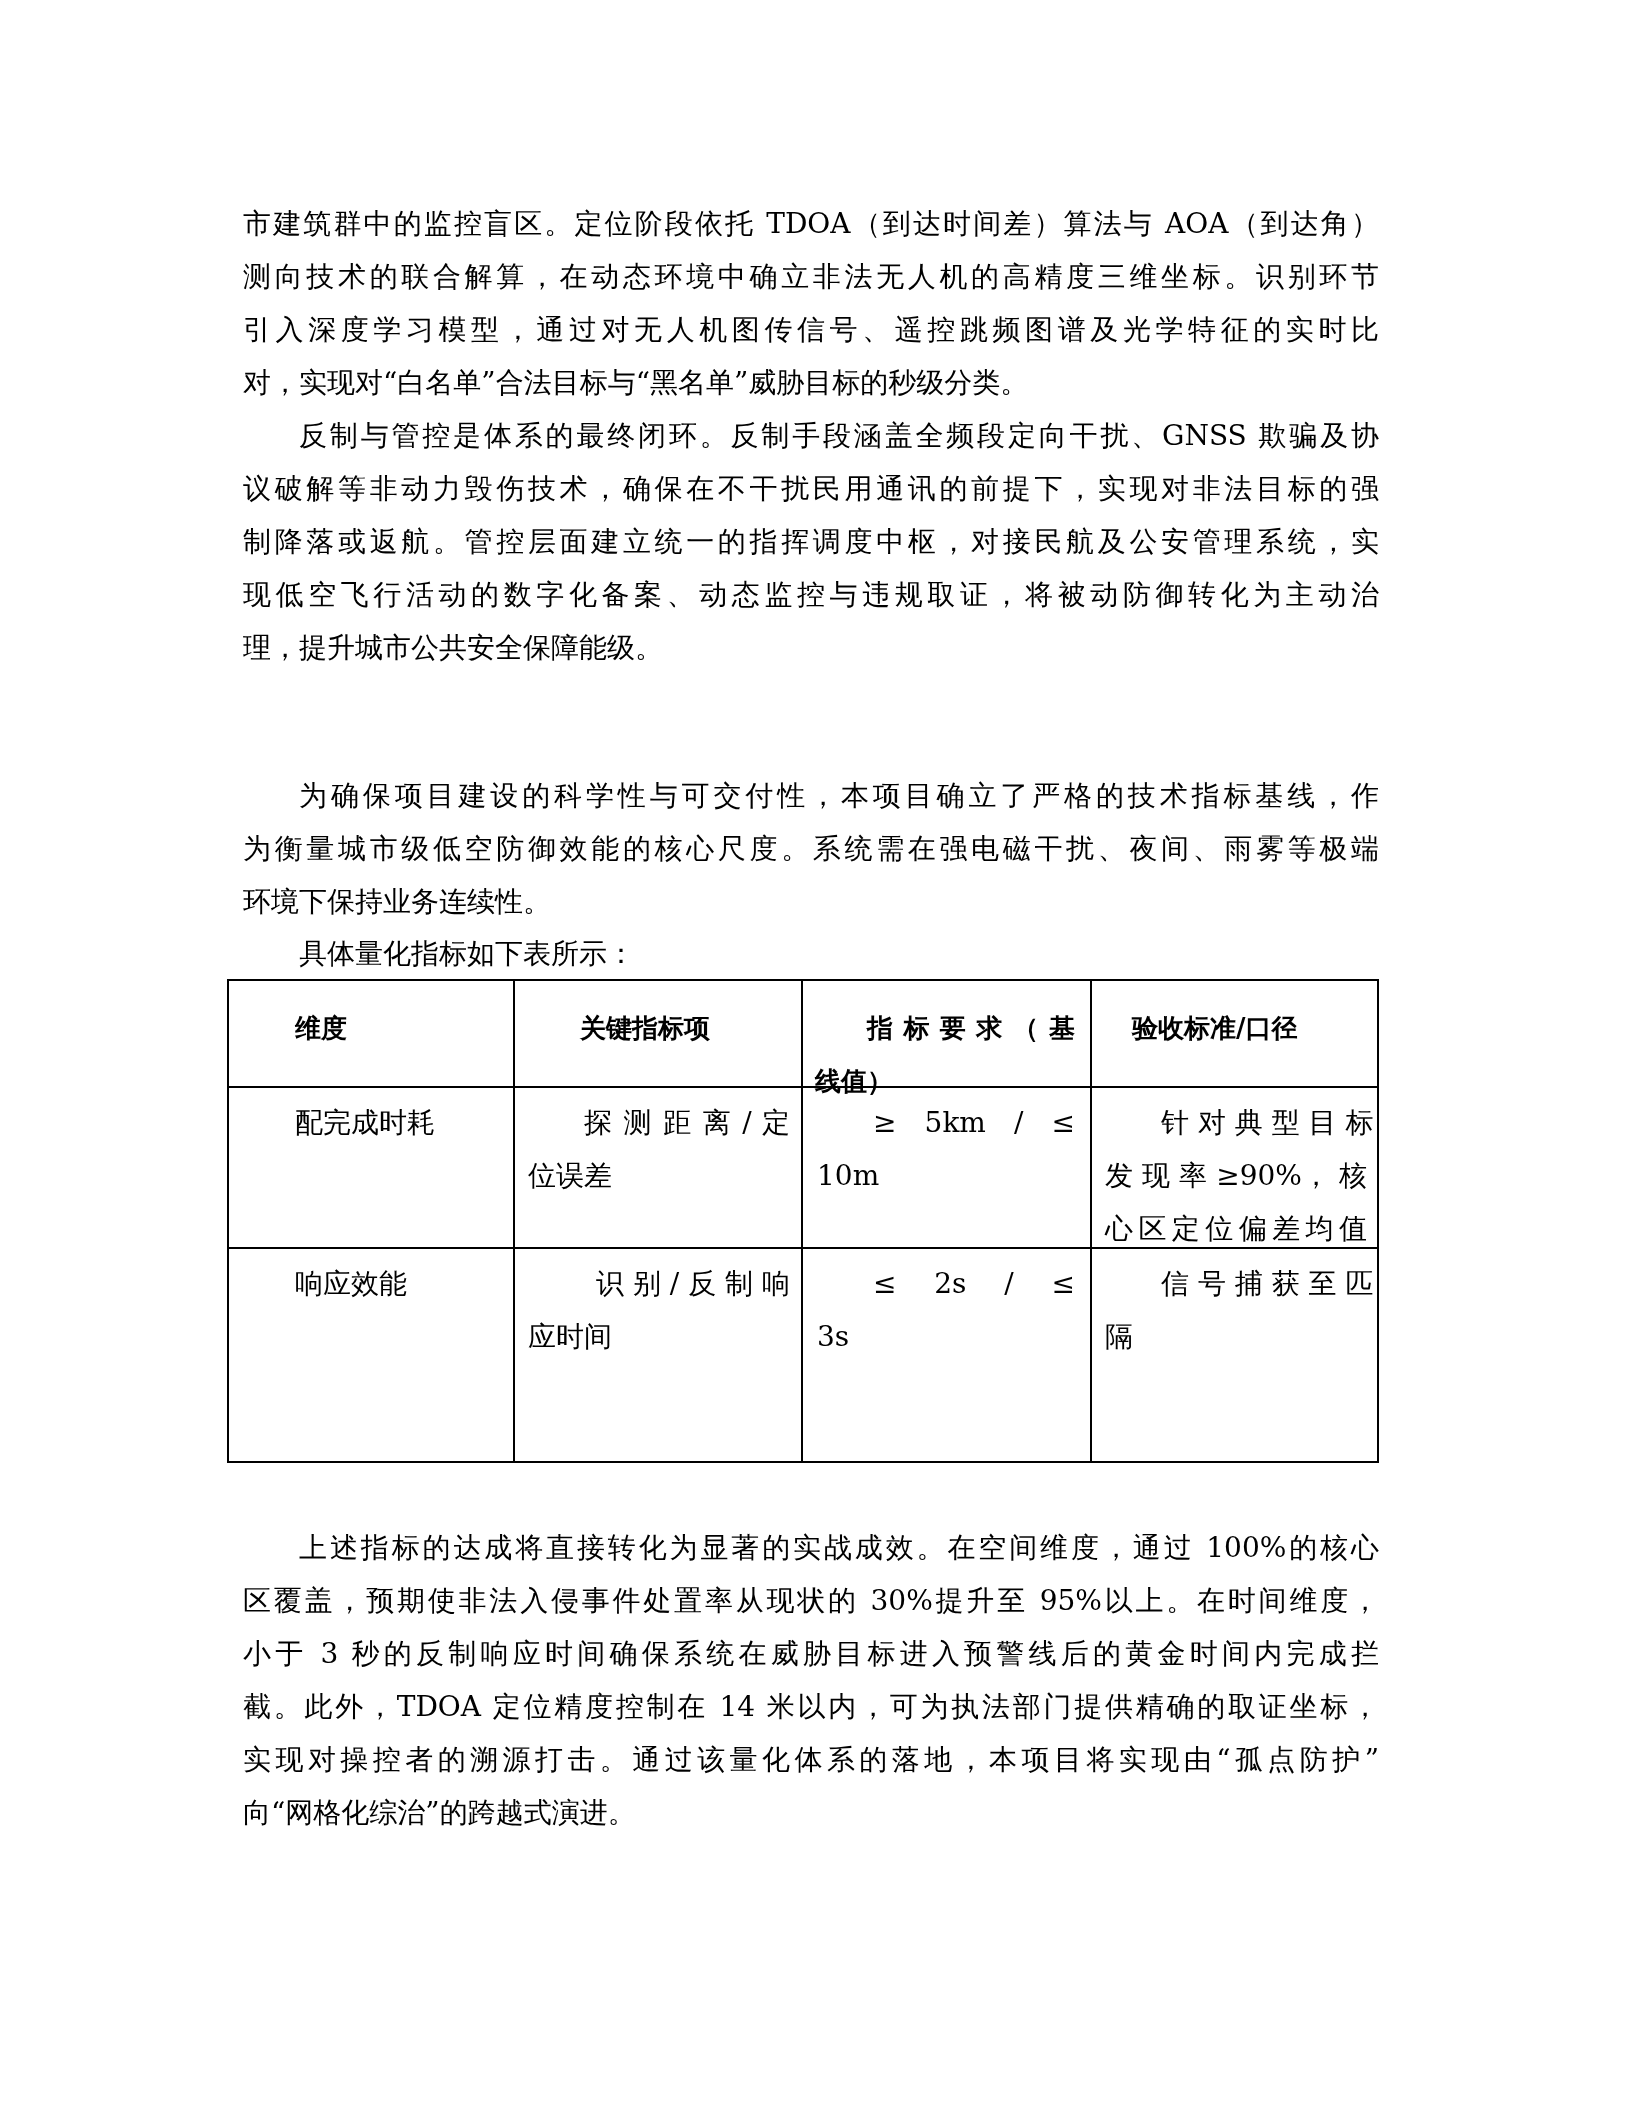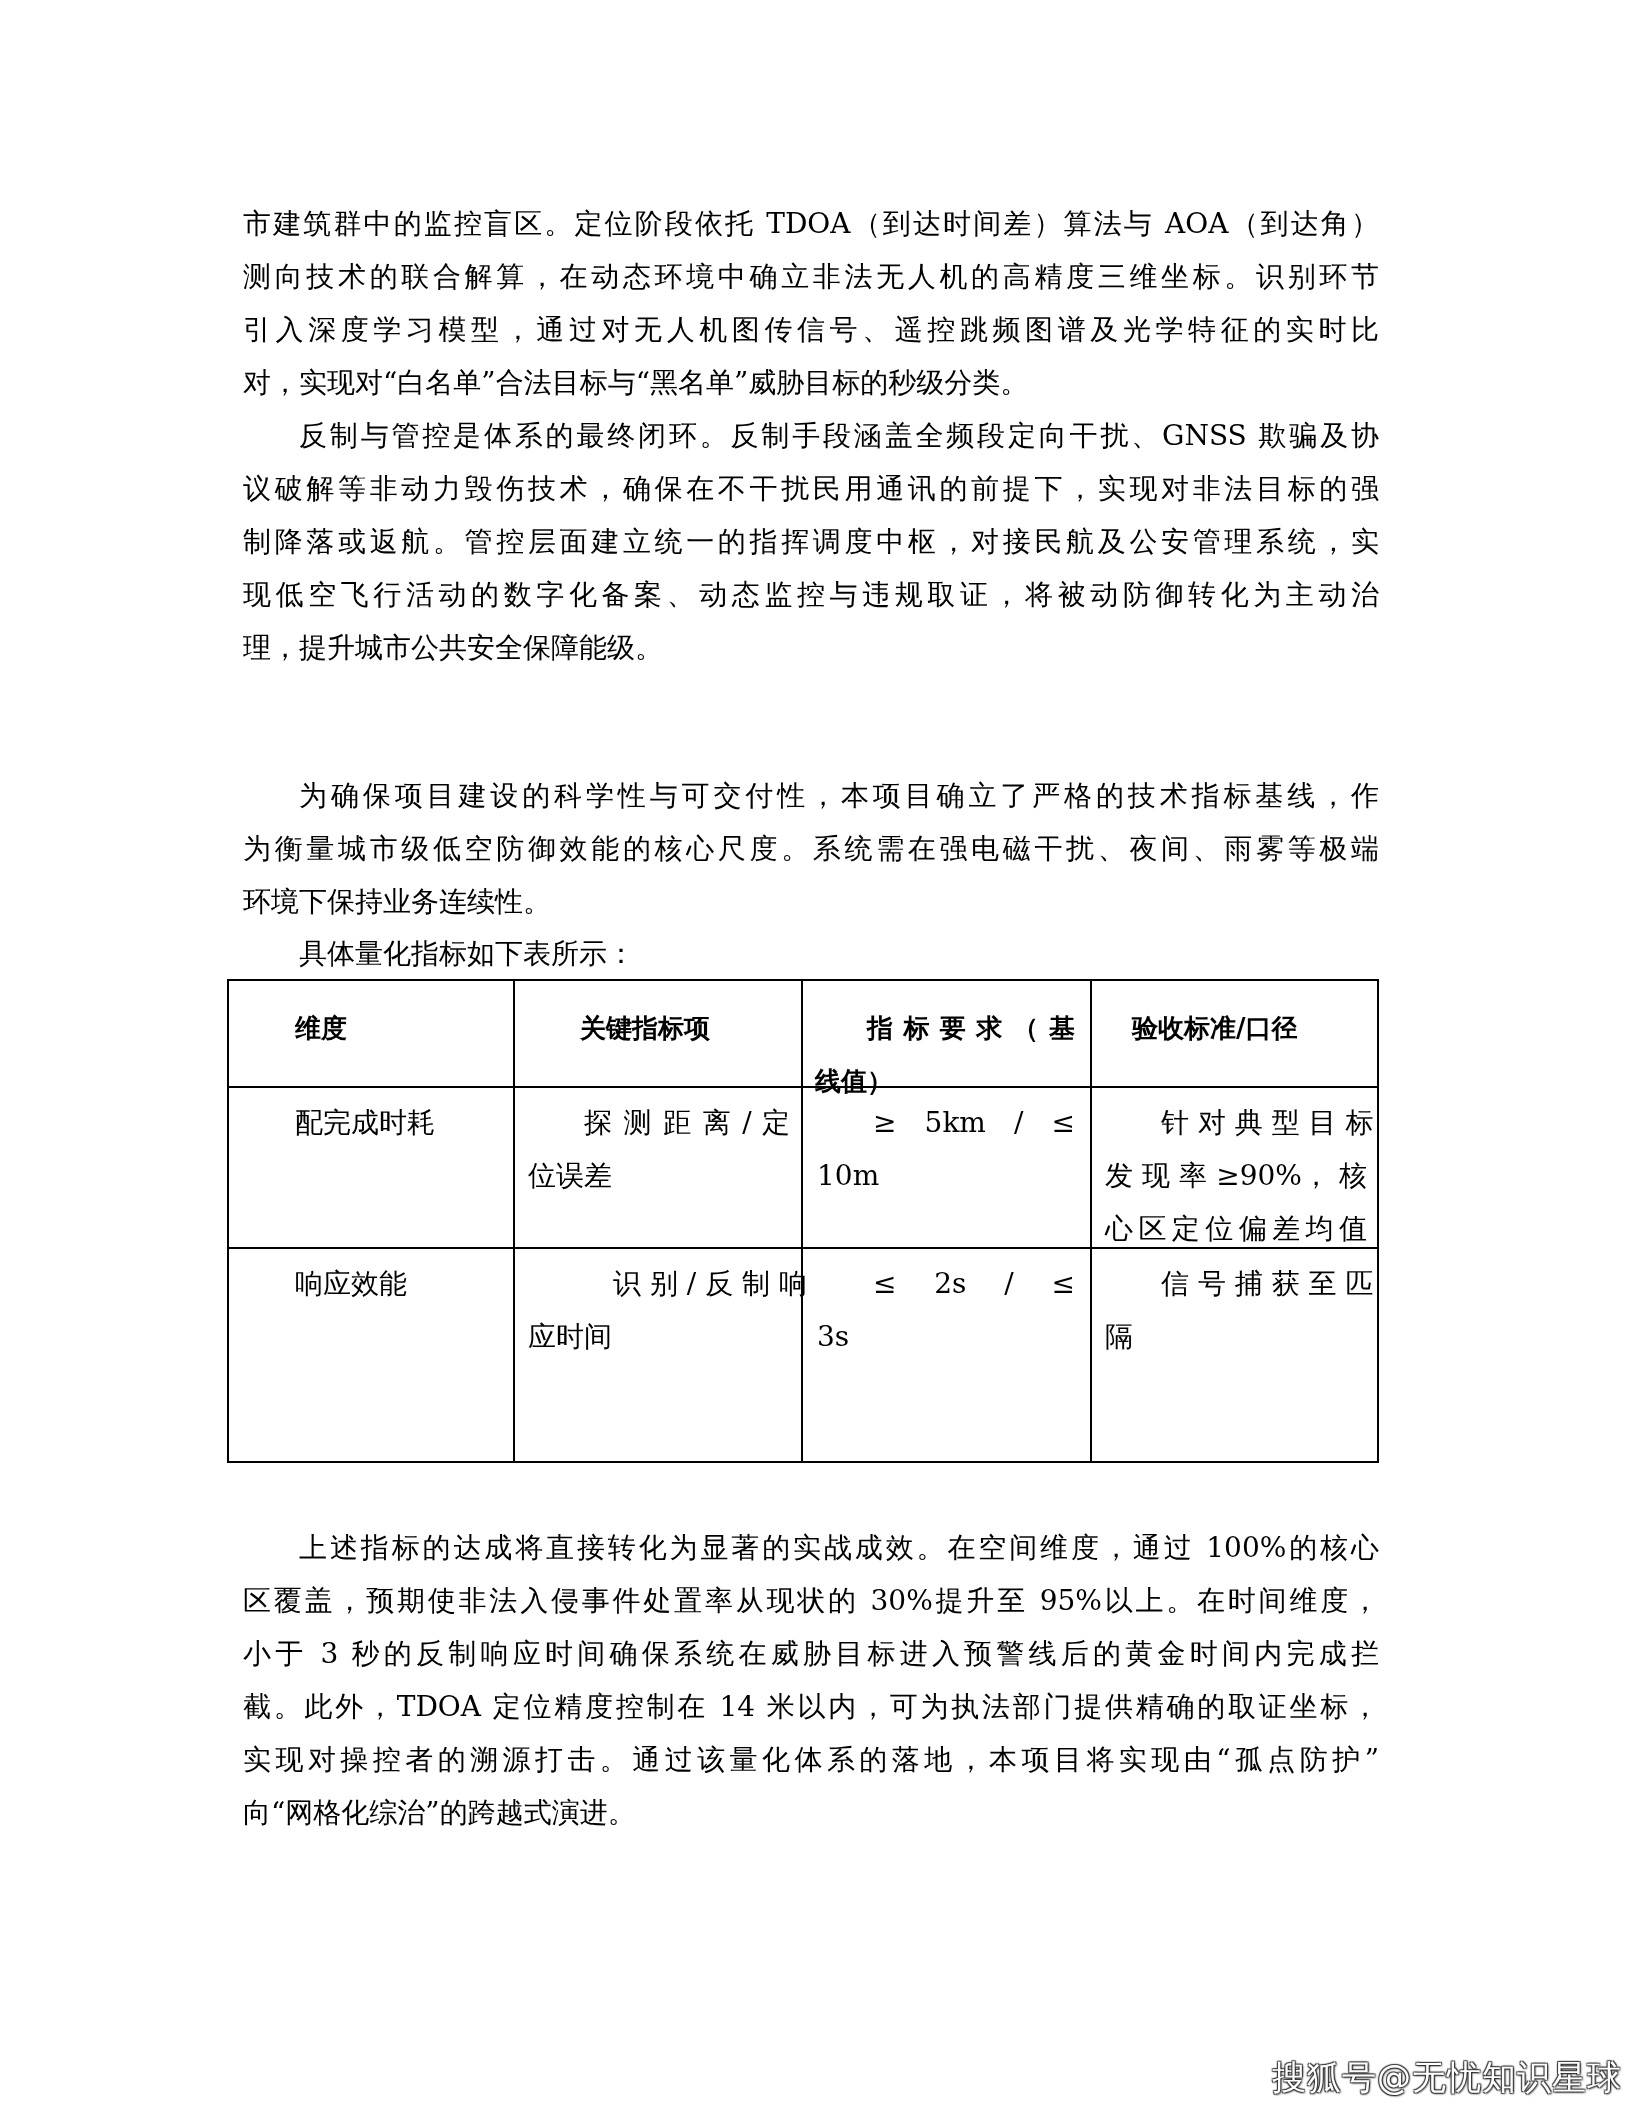--- a/index.html
+++ b/index.html
@@ -181,21 +181,21 @@
         <span class="tl">发 现 率 ≥90%， 核</span>
         <span class="tl">心区定位偏差均值</span>
       </div>
     </div>
 
     <div>
       <div class="cell" style="left:295px; top:1249px; width:200px;">
         <span class="tl last">响应效能</span>
       </div>
       <div class="cell" style="left:528px; top:1249px; width:262px;">
-        <span class="tl" style="margin-left:85px">识 别 / 反 制 响</span>
+        <span class="tl" style="margin-left:68px">识 别 / 反 制 响</span>
         <span class="tl last">应时间</span>
       </div>
       <div class="cell" style="left:817px; top:1249px; width:258px;">
         <span class="tl" style="margin-left:56px">≤  2s  /  ≤</span>
         <span class="tl last">3s</span>
       </div>
       <div class="cell" style="left:1105px; top:1249px; width:262px;">
         <span class="tl" style="margin-left:56px">信 号 捕 获 至 匹</span>
         <span class="tl last">隔</span>
       </div>
@@ -204,14 +204,13 @@
 
   <div>
     <div class="line indent" style="top:1528px">上述指标的达成将直接转化为显著的实战成效。在空间维度，通过 100%的核心</div>
     <div class="line" style="top:1581px">区覆盖，预期使非法入侵事件处置率从现状的 30%提升至 95%以上。在时间维度，</div>
     <div class="line" style="top:1634px">小于 3 秒的反制响应时间确保系统在威胁目标进入预警线后的黄金时间内完成拦</div>
     <div class="line" style="top:1687px">截。此外，TDOA 定位精度控制在 14 米以内，可为执法部门提供精确的取证坐标，</div>
     <div class="line" style="top:1740px">实现对操控者的溯源打击。通过该量化体系的落地，本项目将实现由“孤点防护”</div>
     <div class="line last" style="top:1793px">向“网格化综治”的跨越式演进。</div>
   </div>
 
-  <div class="watermark">搜狐号@无忧知识星球</div>
 </div>
 
 </body></html>

